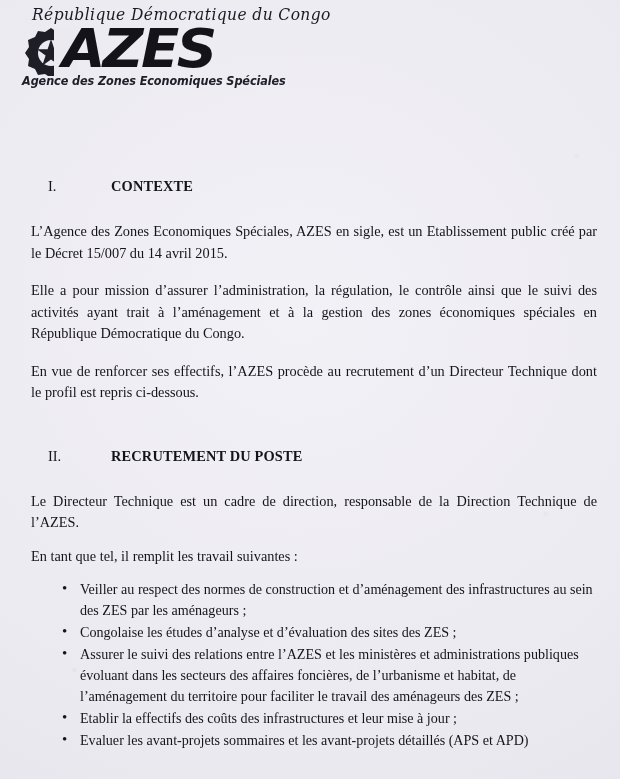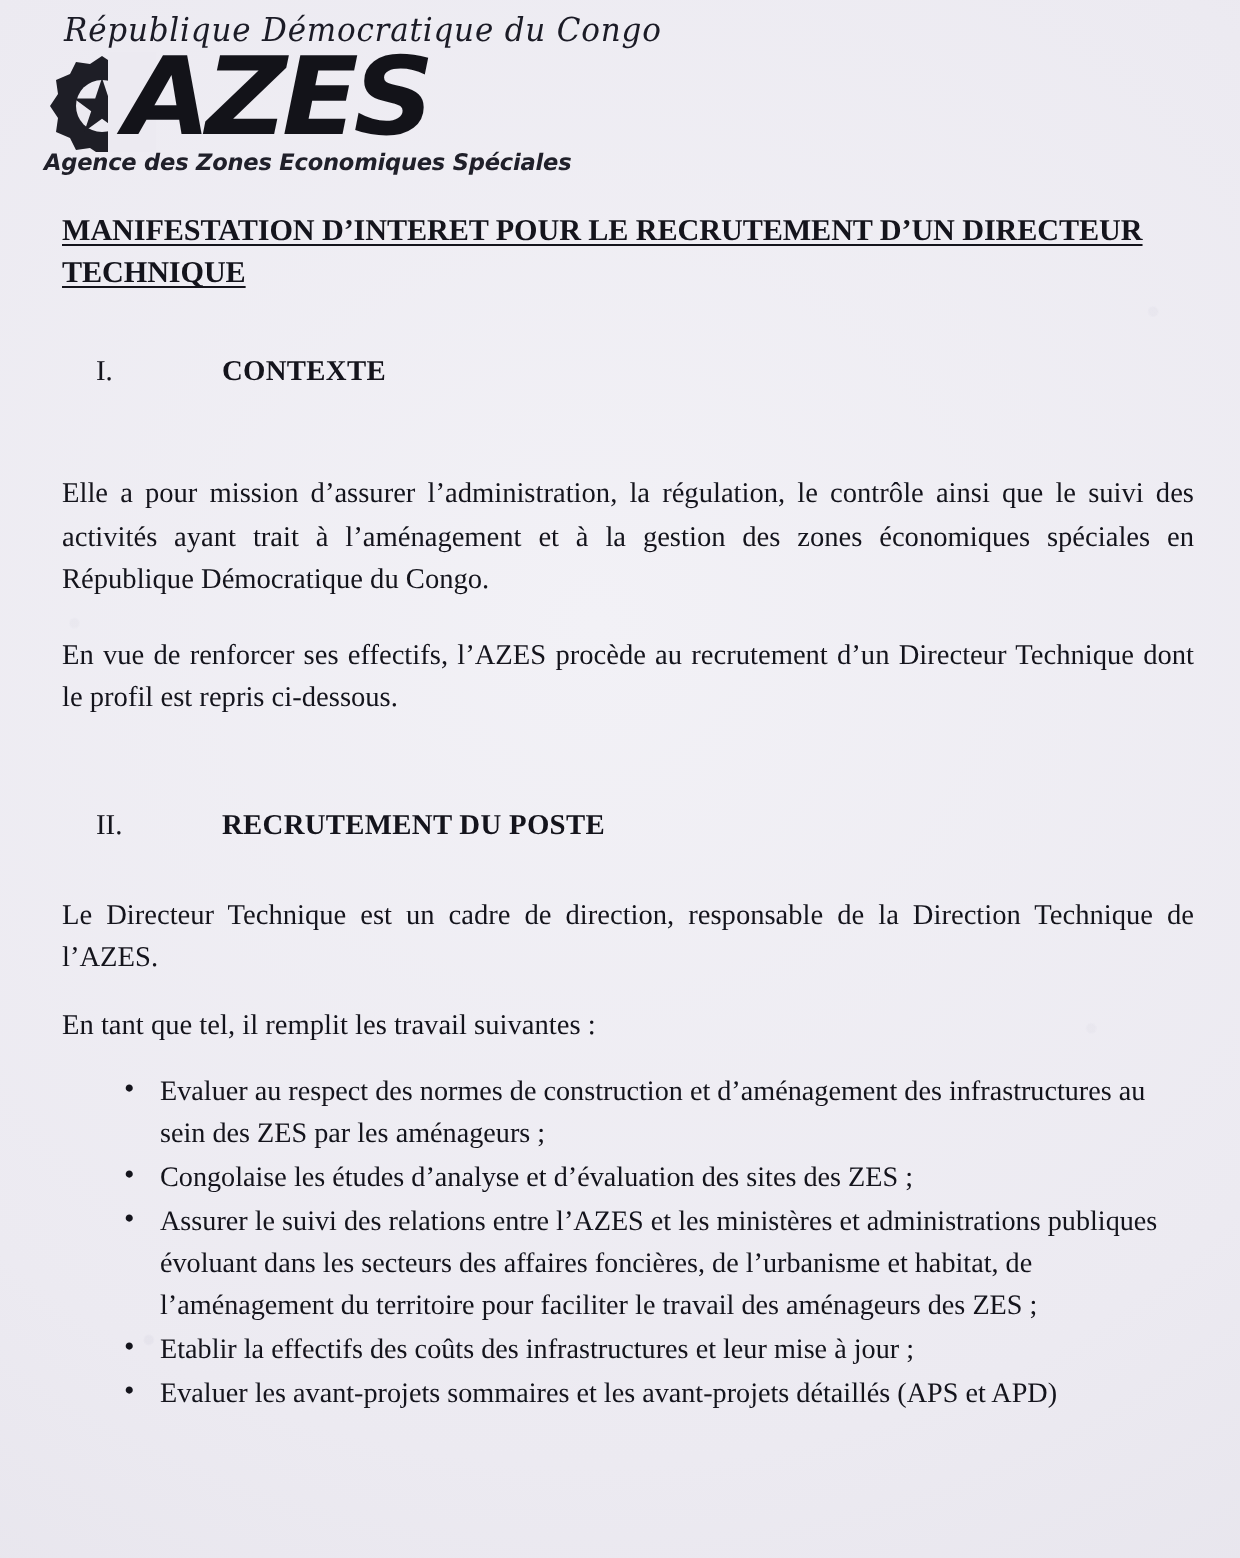--- a/index.html
+++ b/index.html
@@ -193,50 +193,50 @@
           </g>
           <rect x="30" y="0" width="26" height="50" fill="#eceaf1"></rect>
         </svg>
       </span>
       <span class="azes-word">AZES</span>
     </div>
 
     <div class="tagline">Agence des Zones Economiques Spéciales</div>
   </div>
 
-  <div class="doc-title">MANIFESTATION D’INTERET POUR LE RECRUTEMENT D’UN DIRECTEUR TECHNIQUE</div>
 
   <div class="content">
 
     <div class="section-head">
       <span class="section-num">I.</span>
       <span class="section-label">CONTEXTE</span>
     </div>
 
     <div class="sp-26"></div>
+    <p class="para">L’Agence des Zones Economiques Spéciales, AZES en sigle, est un Etablissement public créé par le Décret 15/007 du 14 avril 2015.</p>
     <div class="sp-16"></div>
     <p class="para">Elle a pour mission d’assurer l’administration, la régulation, le contrôle ainsi que le suivi des activités ayant trait à l’aménagement et à la gestion des zones économiques spéciales en République Démocratique du Congo.</p>
     <div class="sp-16"></div>
     <p class="para">En vue de renforcer ses effectifs, l’AZES procède au recrutement d’un Directeur Technique dont  le profil est repris ci-dessous.</p>
 
     <div class="sp-44"></div>
 
     <div class="section-head">
       <span class="section-num">II.</span>
       <span class="section-label">RECRUTEMENT DU POSTE</span>
     </div>
 
     <div class="sp-26"></div>
     <p class="para">Le Directeur Technique est un cadre de direction, responsable de la Direction Technique de l’AZES.</p>
     <div class="sp-12"></div>
     <p class="para">En tant que tel, il remplit les travail suivantes :</p>
 
     <div class="sp-12"></div>
     <ul class="missions">
-      <li>Evaluer au respect des normes de construction et d’aménagement des infrastructures au sein des ZES par les aménageurs ;</li>
+      <li>Veiller au respect des normes de construction et d’aménagement des infrastructures au sein des ZES par les aménageurs ;</li>
       <li>Congolaise les études d’analyse et d’évaluation des sites des ZES ;</li>
       <li>Assurer le suivi des relations entre l’AZES et les ministères et administrations publiques évoluant dans les secteurs des affaires foncières, de l’urbanisme et habitat, de l’aménagement du territoire pour faciliter le travail des aménageurs des ZES ;</li>
       <li>Etablir la effectifs des coûts des infrastructures et leur mise à jour ;</li>
       <li>Evaluer les avant-projets sommaires et les avant-projets détaillés (APS et APD)</li>
 
     </ul>
 
   </div>
 </div>
 

